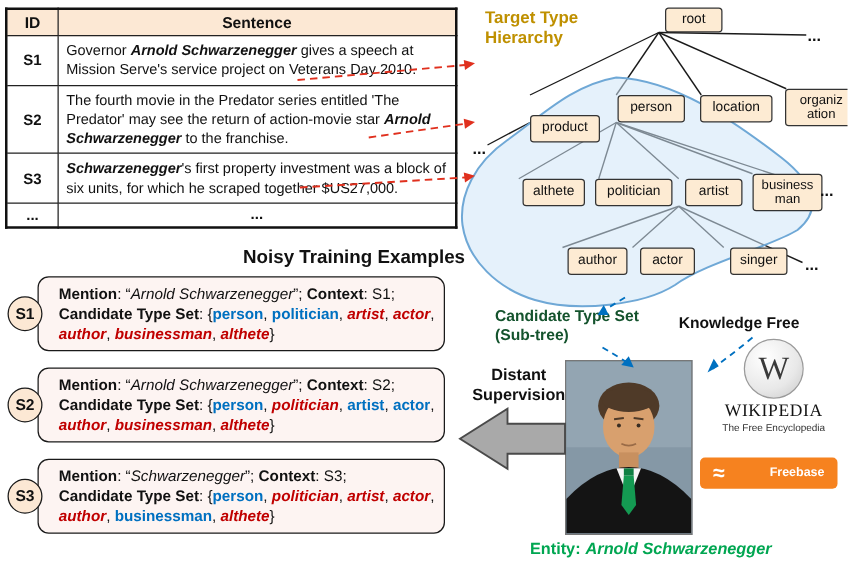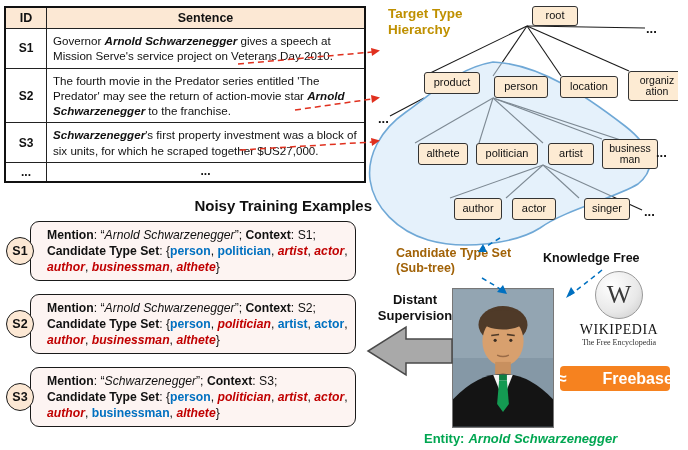--- a/index.html
+++ b/index.html
@@ -35,43 +35,43 @@
   
   .tree-title{position:absolute;left:388px;top:6px;width:96px;font-weight:bold;font-size:13.5px;
               color:#BF9000;line-height:1.2;z-index:2;}
   .node{position:absolute;display:flex;align-items:center;justify-content:center;background:#FDEBD3;
         border:1.2px solid #333;border-radius:3px;font-size:11px;text-align:center;line-height:1.08;
         z-index:2;box-sizing:border-box;padding:1px;margin-left:28px;}
   .node.small{font-size:10.5px;}
   .dots{position:absolute;font-weight:bold;font-size:13px;z-index:2;line-height:1;}
 
   
-  .candidate-label{position:absolute;left:396px;top:246px;width:122px;color:#a16207;font-weight:bold;
+  .candidate-label{position:absolute;left:396px;top:246px;width:122px;color:#14532d;font-weight:bold;
                    font-size:12.5px;line-height:1.2;z-index:2;}
   .kb-label{position:absolute;left:543px;top:251px;font-weight:bold;font-size:12.5px;z-index:2;}
   .distant-label{position:absolute;left:374px;top:292px;width:82px;text-align:center;font-weight:bold;
                  font-size:13px;line-height:1.25;z-index:2;}
   .entity-caption{position:absolute;left:424px;top:431px;font-size:13px;font-weight:bold;
                   color:#00A651;z-index:2;white-space:nowrap;}
   .entity-caption .name{font-style:italic;margin-left:4px;}
 
   .wiki{position:absolute;left:566px;top:271px;width:106px;text-align:center;z-index:2;}
   .globe{width:48px;height:48px;margin:0 auto;border-radius:50%;border:1.5px solid #9a9a9a;
          background:radial-gradient(circle at 35% 30%, #ffffff, #e8e8e8 60%, #c7c7c7);
          display:flex;align-items:center;justify-content:center;
          font-family:"Liberation Serif",serif;font-size:26px;color:#3a3a3a;box-sizing:border-box;}
   .wiki-title{font-family:"Liberation Serif",serif;font-weight:normal;font-size:14px;
               letter-spacing:.5px;margin-top:3px;color:#141414;}
-  .wiki-sub{font-family:Liberation Serif, serif;font-size:8px;color:#333;}
+  .wiki-sub{font-family:Liberation Sans, sans-serif;font-size:8px;color:#333;}
 
   .freebase{position:absolute;left:560px;top:366px;width:110px;height:25px;background:#F6821F;
             border-radius:4px;color:#fff;display:flex;align-items:center;justify-content:center;
             gap:4px;font-weight:bold;z-index:2;}
   .freebase .glyph{font-size:17px;line-height:1;}
-  .freebase .name{font-size:16px;padding-left:32px;}
+  .freebase .name{font-size:10px;padding-left:32px;}
 
   .photo{position:absolute;left:452px;top:288px;width:102px;height:140px;z-index:2;
          border:1px solid #777;box-sizing:border-box;background:#8598A6;}
 </style>
 </head>
 <body>
 
 <div class="canvas">
 
   <svg class="under" width="688" height="450" viewBox="0 0 688 450">
@@ -128,21 +128,21 @@
       <div class="ex-circle" style="top: 237px;">S1</div>
       <div class="ex-box" style="top: 294px;"><b>Mention</b>: “<i>Arnold Schwarzenegger</i>”; <b>Context</b>: S2;<br><b>Candidate Type Set</b>: {<span class="t-blue">person</span>, <span class="t-red">politician</span>, <span class="t-blue">artist</span>, <span class="t-blue">actor</span>, <span class="t-red">author</span>, <span class="t-red">businessman</span>, <span class="t-red">althete</span>}</div>
       <div class="ex-circle" style="top: 310px;">S2</div>
       <div class="ex-box" style="top: 367px;"><b>Mention</b>: “<i>Schwarzenegger</i>”; <b>Context</b>: S3;<br><b>Candidate Type Set</b>: {<span class="t-blue">person</span>, <span class="t-red">politician</span>, <span class="t-red">artist</span>, <span class="t-red">actor</span>, <span class="t-red">author</span>, <span class="t-blue">businessman</span>, <span class="t-red">althete</span>}</div>
       <div class="ex-circle" style="top: 383px;">S3</div>
     </div>
 
   <div class="tree-title">Target Type Hierarchy</div>
 
   <div class="node" style="left:504px;top:6px;width:46px;height:20px;">root</div>
-  <div class="node" style="left:396px;top:72px;width:56px;height:22px;">product</div>
+  <div class="node" style="left:396px;top:92px;width:56px;height:22px;">product</div>
   <div class="node" style="left:466px;top:76px;width:54px;height:22px;">person</div>
   <div class="node" style="left:532px;top:76px;width:58px;height:22px;">location</div>
   <div class="node small" style="left:600px;top:71px;width:58px;height:30px;">organiz ation</div>
   <div class="node" style="left:390px;top:143px;width:50px;height:22px;">althete</div>
   <div class="node" style="left:448px;top:143px;width:62px;height:22px;">politician</div>
   <div class="node" style="left:520px;top:143px;width:46px;height:22px;">artist</div>
   <div class="node small" style="left:574px;top:139px;width:56px;height:30px;">business man</div>
   <div class="node" style="left:426px;top:198px;width:48px;height:22px;">author</div>
   <div class="node" style="left:484px;top:198px;width:44px;height:22px;">actor</div>
   <div class="node" style="left:556px;top:198px;width:46px;height:22px;">singer</div>

